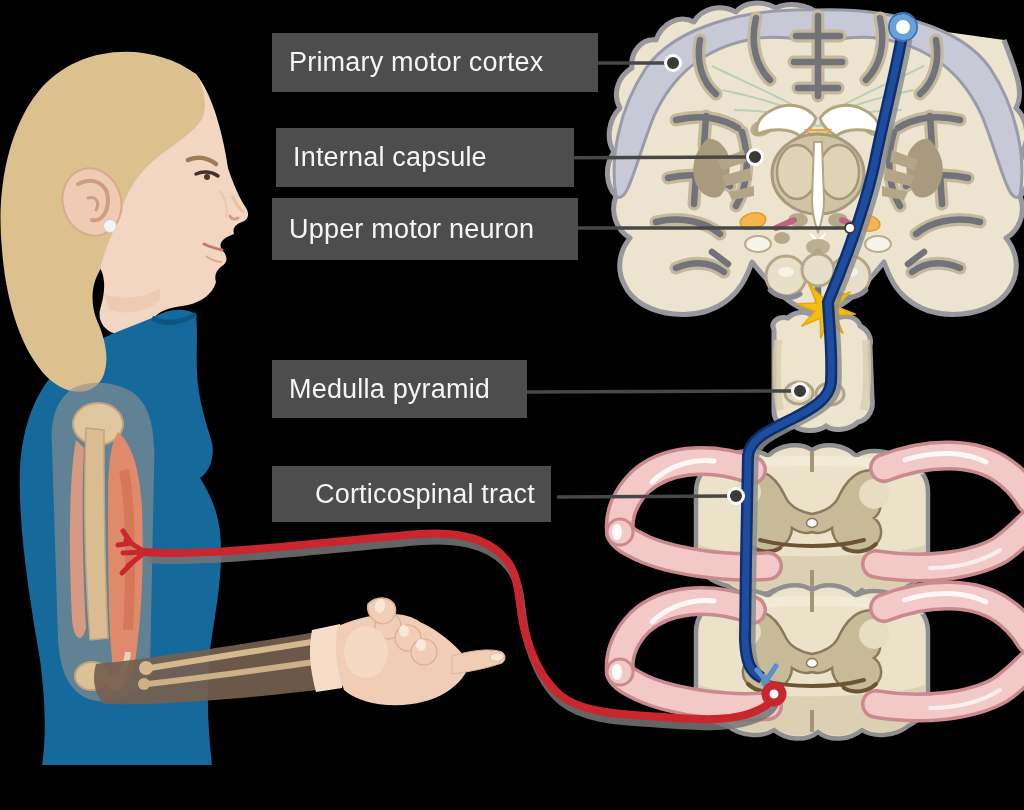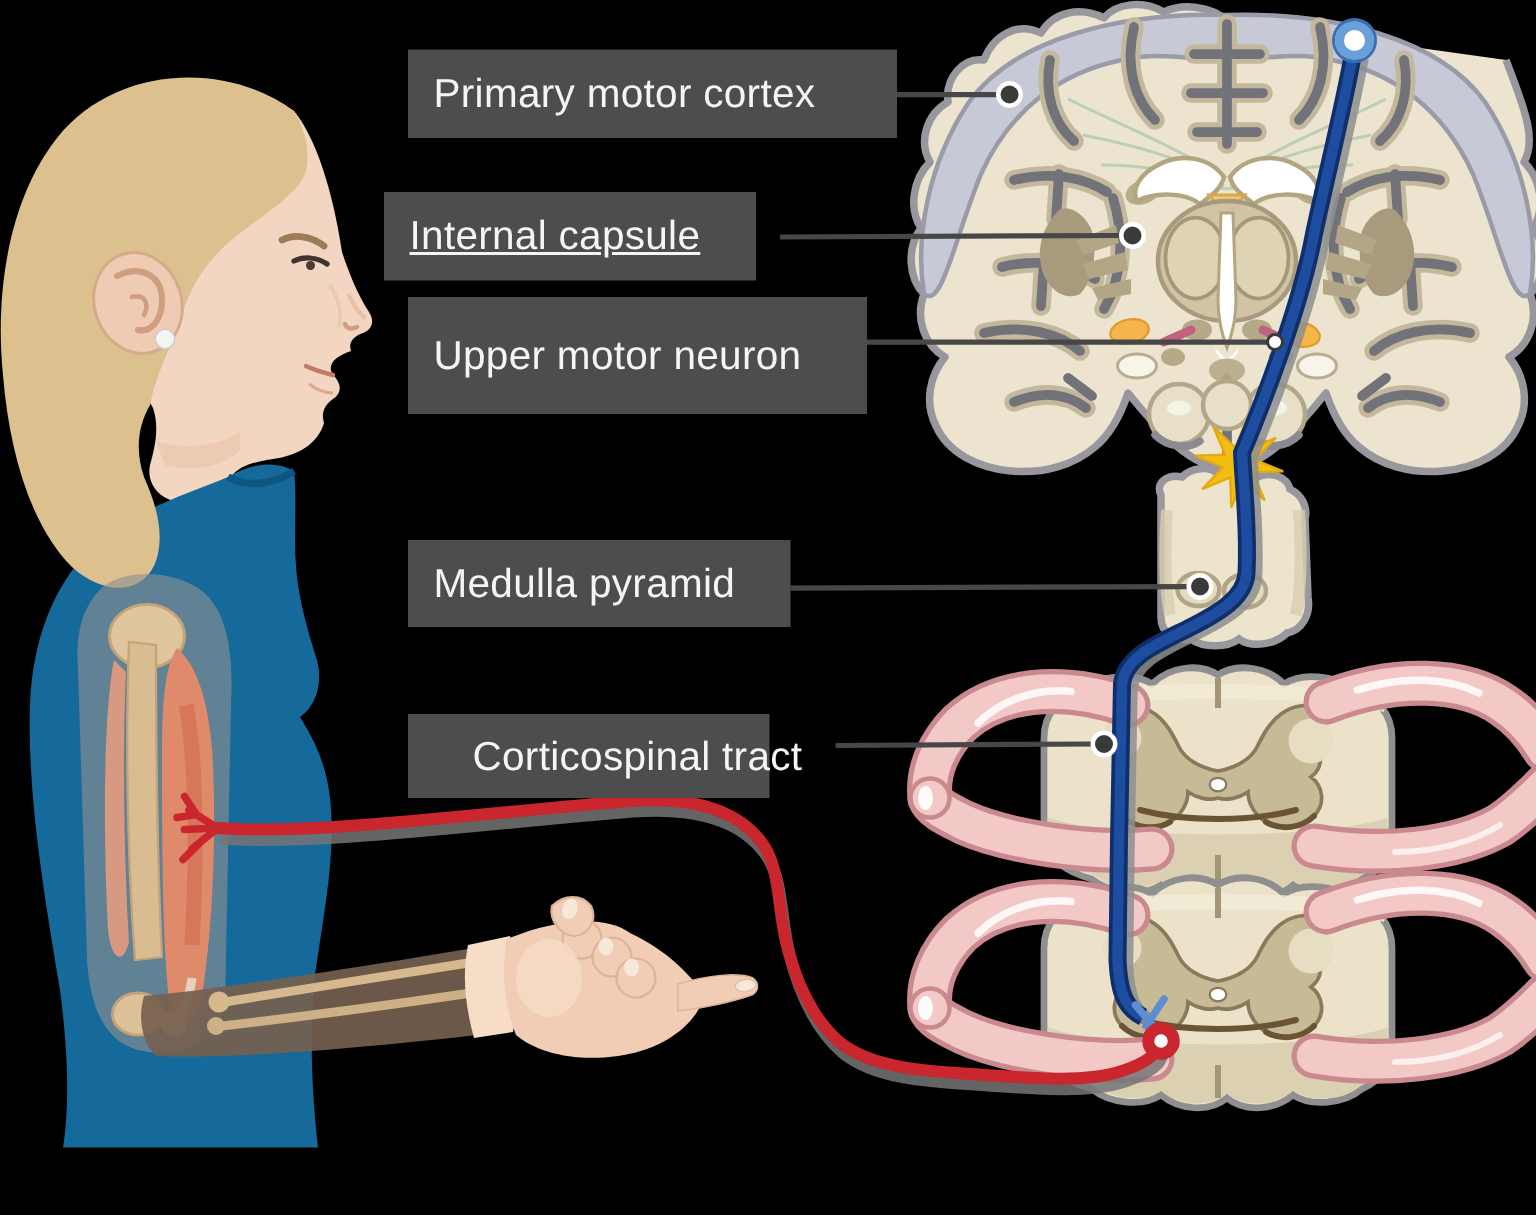--- a/index.html
+++ b/index.html
@@ -3,24 +3,24 @@
 <meta charset="utf-8">
 <style>
   html,body{margin:0;padding:0;background:#000;}
   #stage{position:relative;width:1024px;height:810px;background:#000;overflow:hidden;
          font-family:"Liberation Sans",sans-serif;}
   #art{position:absolute;left:0;top:0;width:1024px;height:810px;}
   .label{position:absolute;background:#4d4d4d;color:#f5f5f5;display:flex;align-items:center;
          padding-left:17px;box-sizing:border-box;font-size:27px;letter-spacing:.2px;}
   .label span{white-space:nowrap;}
   .lbl-pmc{left:272px;top:33px;width:326px;height:59px;}
-  .lbl-ic{left:256px;top:128px;width:248px;height:59px;text-decoration:underline;}
-  .lbl-umn{left:272px;top:198px;width:306px;height:78px;}
+  .lbl-ic{left:276px;top:128px;width:298px;height:59px;}
+  .lbl-umn{left:272px;top:198px;width:306px;height:62px;}
   .lbl-mp{left:272px;top:360px;width:255px;height:58px;text-align:right;}
-  .lbl-cst{left:272px;top:476px;width:241px;height:56px;padding-left:43px;}
+  .lbl-cst{left:272px;top:466px;width:279px;height:56px;padding-left:43px;}
 </style>
 </head>
 <body>
 
 <div id="stage">
 
 <svg id="art" viewBox="0 0 1024 810" xmlns="http://www.w3.org/2000/svg">
 
   <defs>
 

